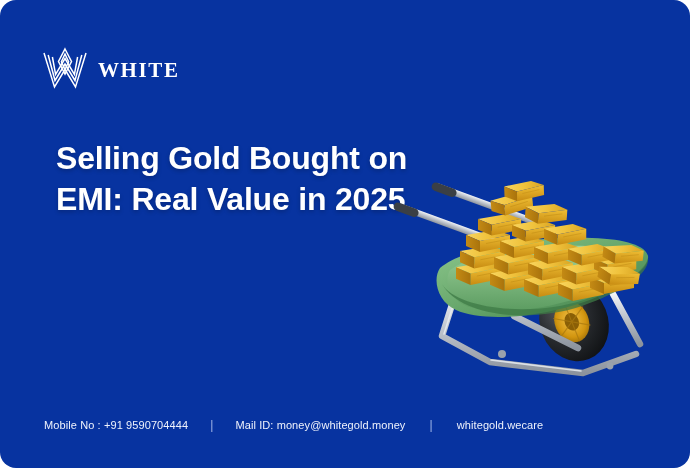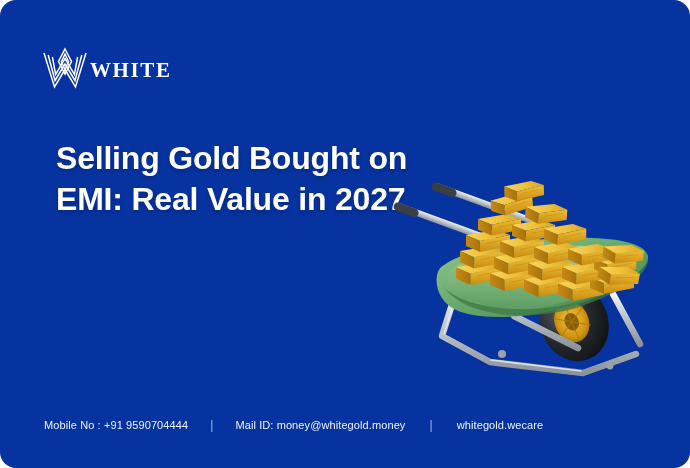--- a/index.html
+++ b/index.html
@@ -23,21 +23,21 @@
     border-radius: 16px;
     overflow: hidden;
   }
 
   
   .logo-block {
     position: absolute;
     left: 42px;
     top: 44px;
     display: flex;
-    gap: 2px;
+    gap: 10px;
   }
   .logo-mark {
     width: 46px;
     height: 52px;
     display: block;
   }
   .logo-words {
     display: flex;
     flex-direction: column;
     justify-content: center;
@@ -123,21 +123,21 @@
         </g>
       </svg>
     </span>
     <span class="logo-words">
       <span class="lw-1">WHITE</span>
     </span>
   </div>
 
   <h1 class="headline">
     <span class="hl-line">Selling Gold Bought on</span>
-    <span class="hl-line">EMI: Real Value in 2027</span>
+    <span class="hl-line">EMI: Real Value in 2025</span>
   </h1>
 
   <div class="artwork">
     <svg viewBox="0 0 300 205" aria-hidden="true">
       <defs>
         <linearGradient id="gChrome" x1="0" y1="0" x2="0" y2="1">
           <stop offset="0%" stop-color="#F2F4F7"></stop>
           <stop offset="45%" stop-color="#BFC5CE"></stop>
           <stop offset="100%" stop-color="#8C939D"></stop>
         </linearGradient>

